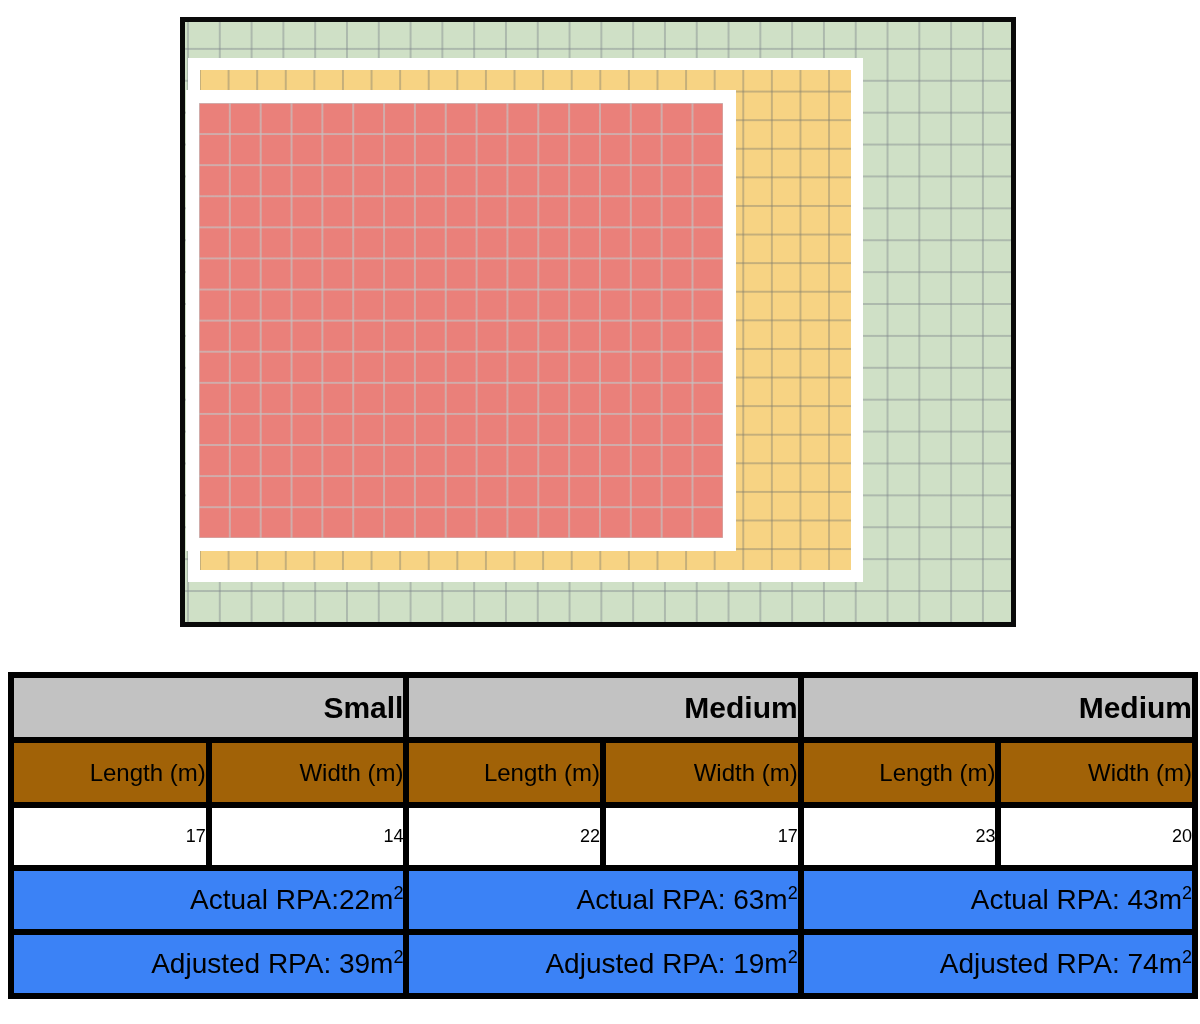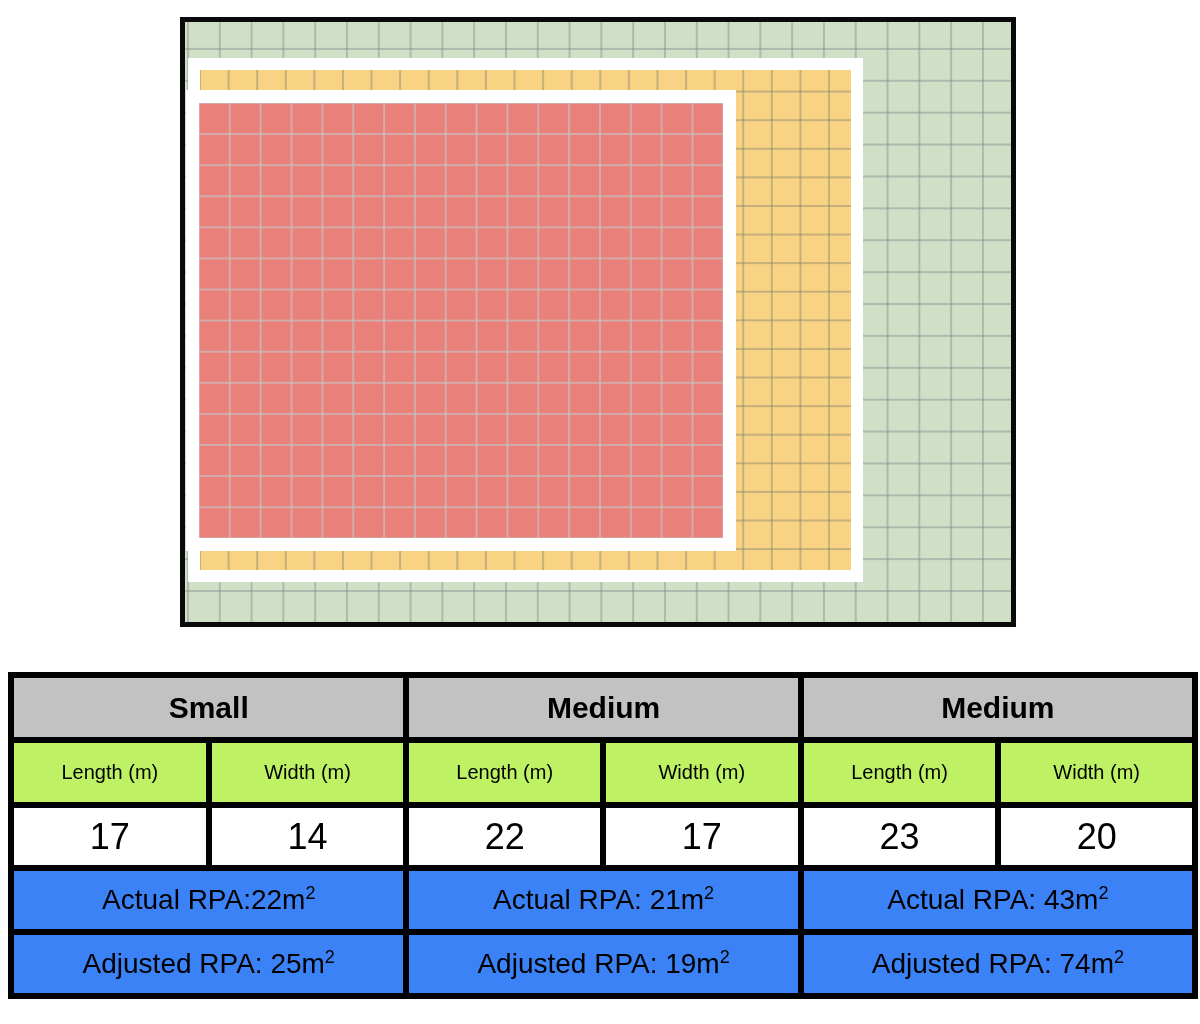--- a/index.html
+++ b/index.html
@@ -70,35 +70,36 @@
     top: 672px;
     width: 1190px;
     border-collapse: collapse;
     table-layout: fixed;
     text-align: center;
   }
   table.rpa-table td {
     border: 6px solid #000000;
     padding: 0;
     overflow: hidden;
+    text-align: right;
   }
   td.hdr {
     background: #c2c2c2;
     font-weight: bold;
     font-size: 30px;
     height: 59px;
   }
   td.sub {
-    background: #bef264;
-    font-size: 20px;
+    background: #a16207;
+    font-size: 24px;
     height: 59px;
   }
   td.val {
     background: #ffffff;
-    font-size: 36px;
+    font-size: 18px;
     height: 57px;
   }
   td.rpa {
     background: #3b82f6;
     font-size: 28px;
     height: 58px;
   }
   td.rpa sup, td.rpa .supscript {
     font-size: 18px;
     vertical-align: super;
@@ -142,29 +143,29 @@
       <td class="val">22</td>
       <td class="val">17</td>
       <td class="val">23</td>
       <td class="val">20</td>
     </tr>
     <tr>
       <td class="rpa" colspan="2">
         <span>Actual RPA:22m</span><sup>2</sup>
       </td>
       <td class="rpa" colspan="2">
-        <span>Actual RPA: 21m</span><sup>2</sup>
+        <span>Actual RPA: 63m</span><sup>2</sup>
       </td>
       <td class="rpa" colspan="2">
         <span>Actual RPA: 43m</span><sup>2</sup>
       </td>
     </tr>
     <tr>
       <td class="rpa" colspan="2">
-        <span>Adjusted RPA: 25m</span><sup>2</sup>
+        <span>Adjusted RPA: 39m</span><sup>2</sup>
       </td>
       <td class="rpa" colspan="2">
         <span>Adjusted RPA: 19m</span><sup>2</sup>
       </td>
       <td class="rpa" colspan="2">
         <span>Adjusted RPA: 74m</span><sup>2</sup>
       </td>
     </tr>
   </tbody>
 </table>

